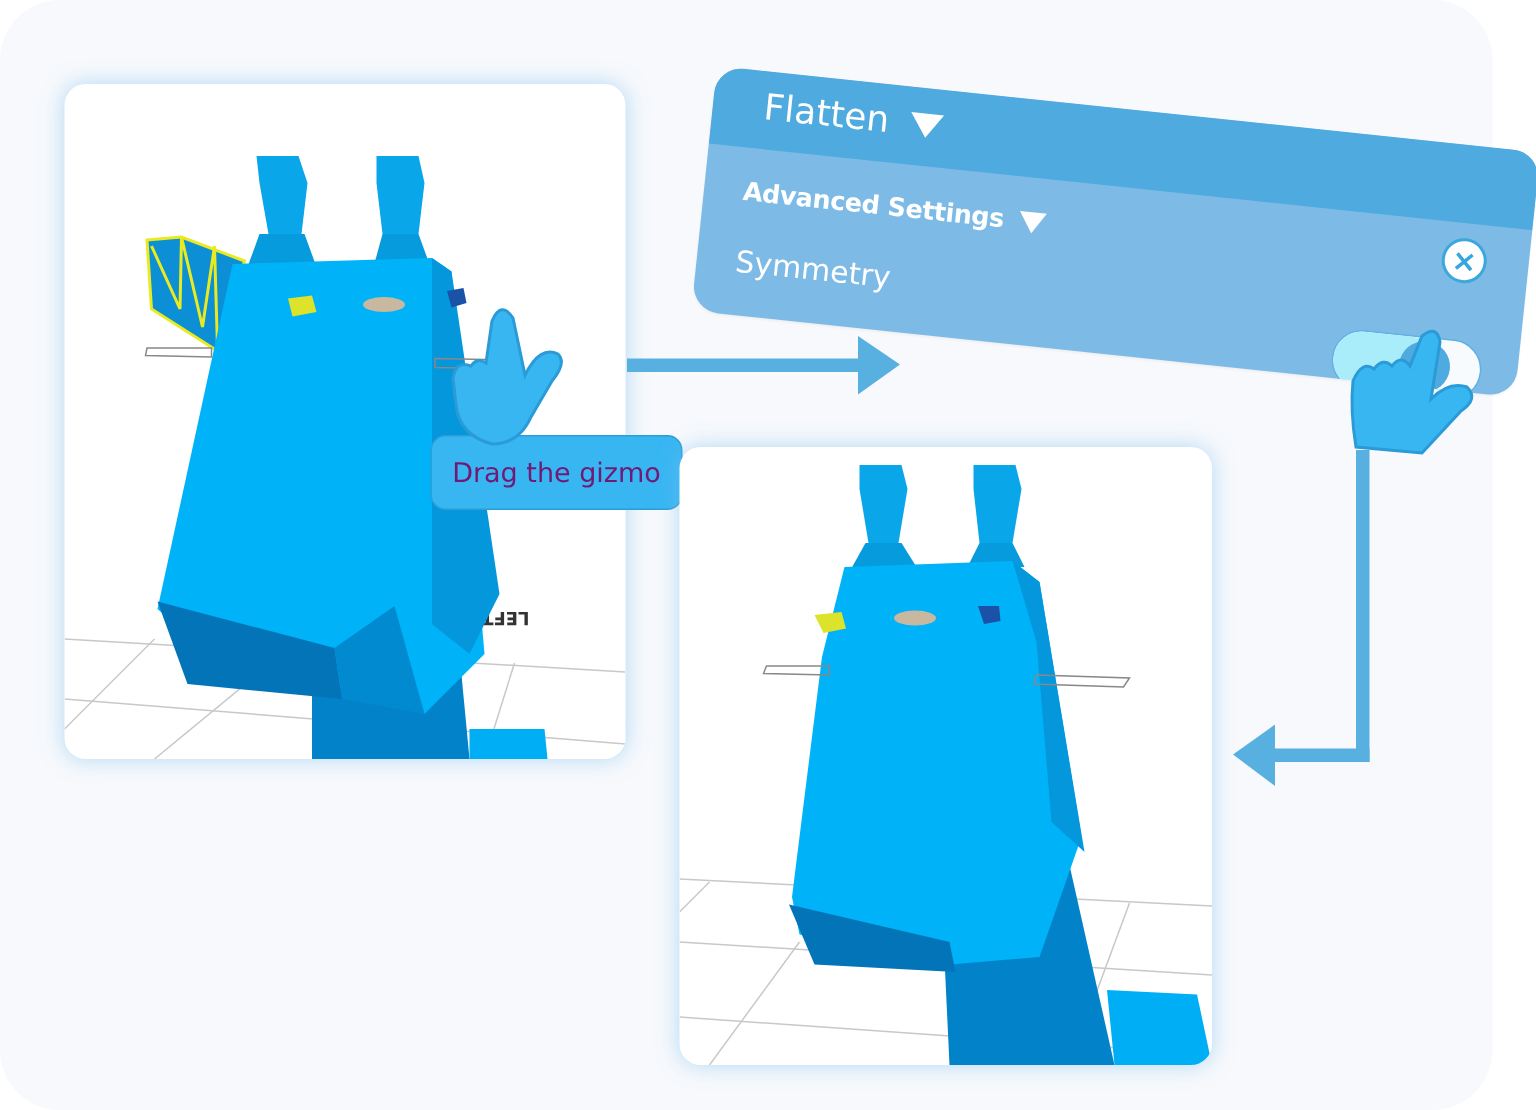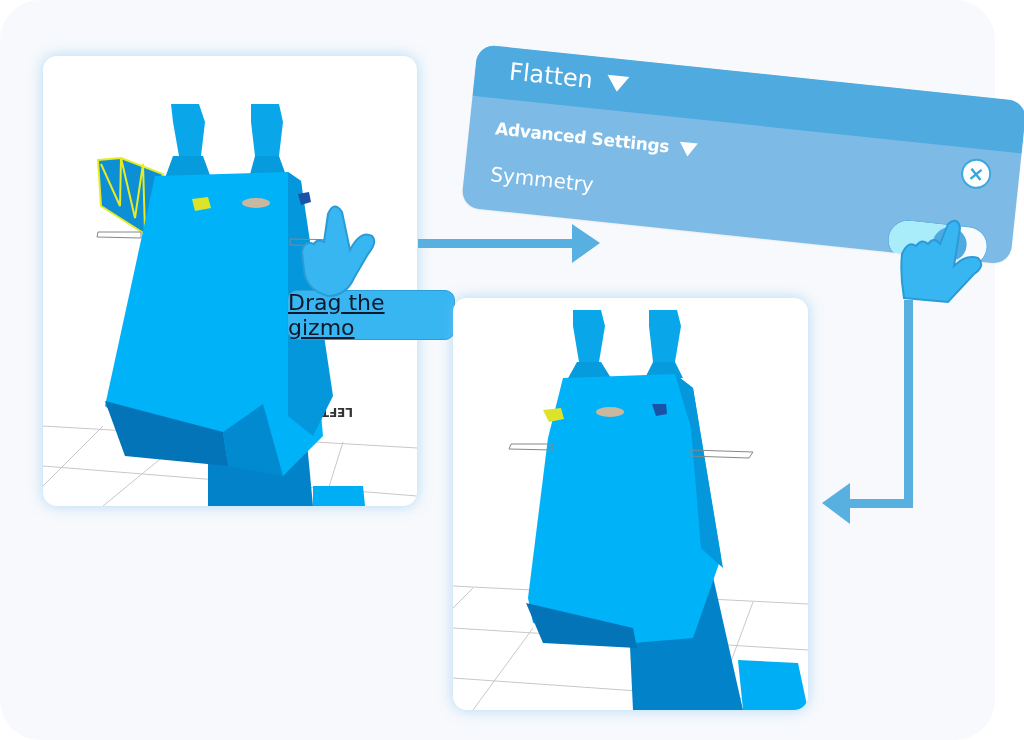--- a/index.html
+++ b/index.html
@@ -14,21 +14,21 @@
   .panel-head{position:absolute;left:0;top:0;width:100%;height:52px;background:#4eaadf;}
   .panel-title{position:absolute;left:34px;top:10px;color:#ffffff;font-size:24px;}
   .dropdown-arrow{display:inline-block;width:0;height:0;border-left:11px solid transparent;border-right:11px solid transparent;border-top:16px solid #ffffff;margin-left:14px;vertical-align:middle;}
   .dropdown-arrow.small{border-left:9px solid transparent;border-right:9px solid transparent;border-top:14px solid #fff;margin-left:10px;}
   .adv{position:absolute;left:26px;top:72px;color:#fff;font-size:17px;font-weight:bold;letter-spacing:-0.3px;}
   .sym{position:absolute;left:26px;top:116px;color:#fff;font-size:20px;}
   .close-btn{position:absolute;left:494px;top:62px;width:30px;height:30px;border-radius:50%;background:#fff;border:2px solid #3aa7dd;box-sizing:border-box;display:flex;align-items:center;justify-content:center;color:#35a6de;font-size:20px;font-weight:bold;line-height:1;}
   .toggle{position:absolute;left:428px;top:130px;width:100px;height:40px;border-radius:20px;background:#f7fbfe;border:1px solid #5fb1e3;box-sizing:border-box;overflow:hidden;}
   .toggle-fill{position:absolute;left:0;top:0;width:70px;height:100%;background:#a9ecfa;border-radius:20px;}
   .toggle-knob{position:absolute;left:44px;top:2px;width:34px;height:34px;border-radius:50%;background:#4eaadf;}
-  .tooltip{position:absolute;left:287px;top:290px;width:168px;height:50px;background:#38b6f2;border-radius:10px;border:1px solid #2c9ed6;box-sizing:border-box;color:#0f172a;font-size:22px;display:flex;align-items:center;justify-content:center;text-decoration:underline;}
+  .tooltip{position:absolute;left:287px;top:290px;width:168px;height:50px;background:#38b6f2;border-radius:10px;border:1px solid #2c9ed6;box-sizing:border-box;color:#701a75;font-size:18px;display:flex;align-items:center;justify-content:center;}
   .hand{position:absolute;}
 </style>
 </head>
 <body>
 
 <div class="bg-card"></div>
 
 <div class="viewport" id="vp1">
   <svg width="374" height="450" viewBox="0 0 374 450">
 

